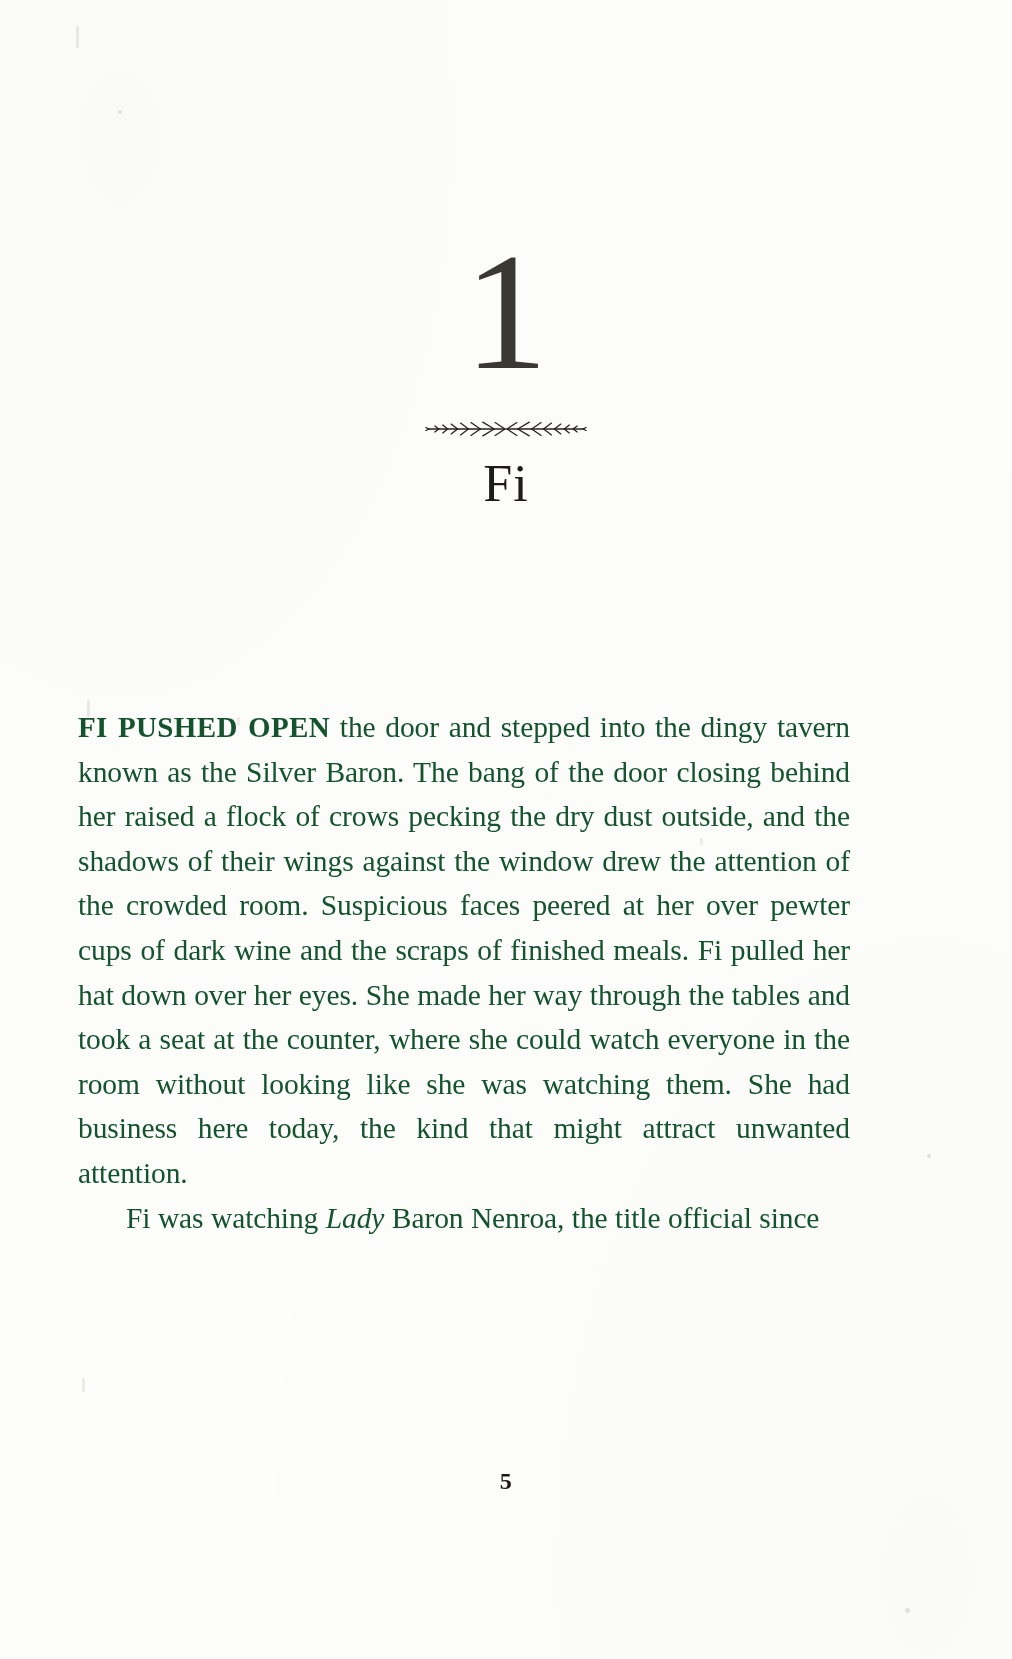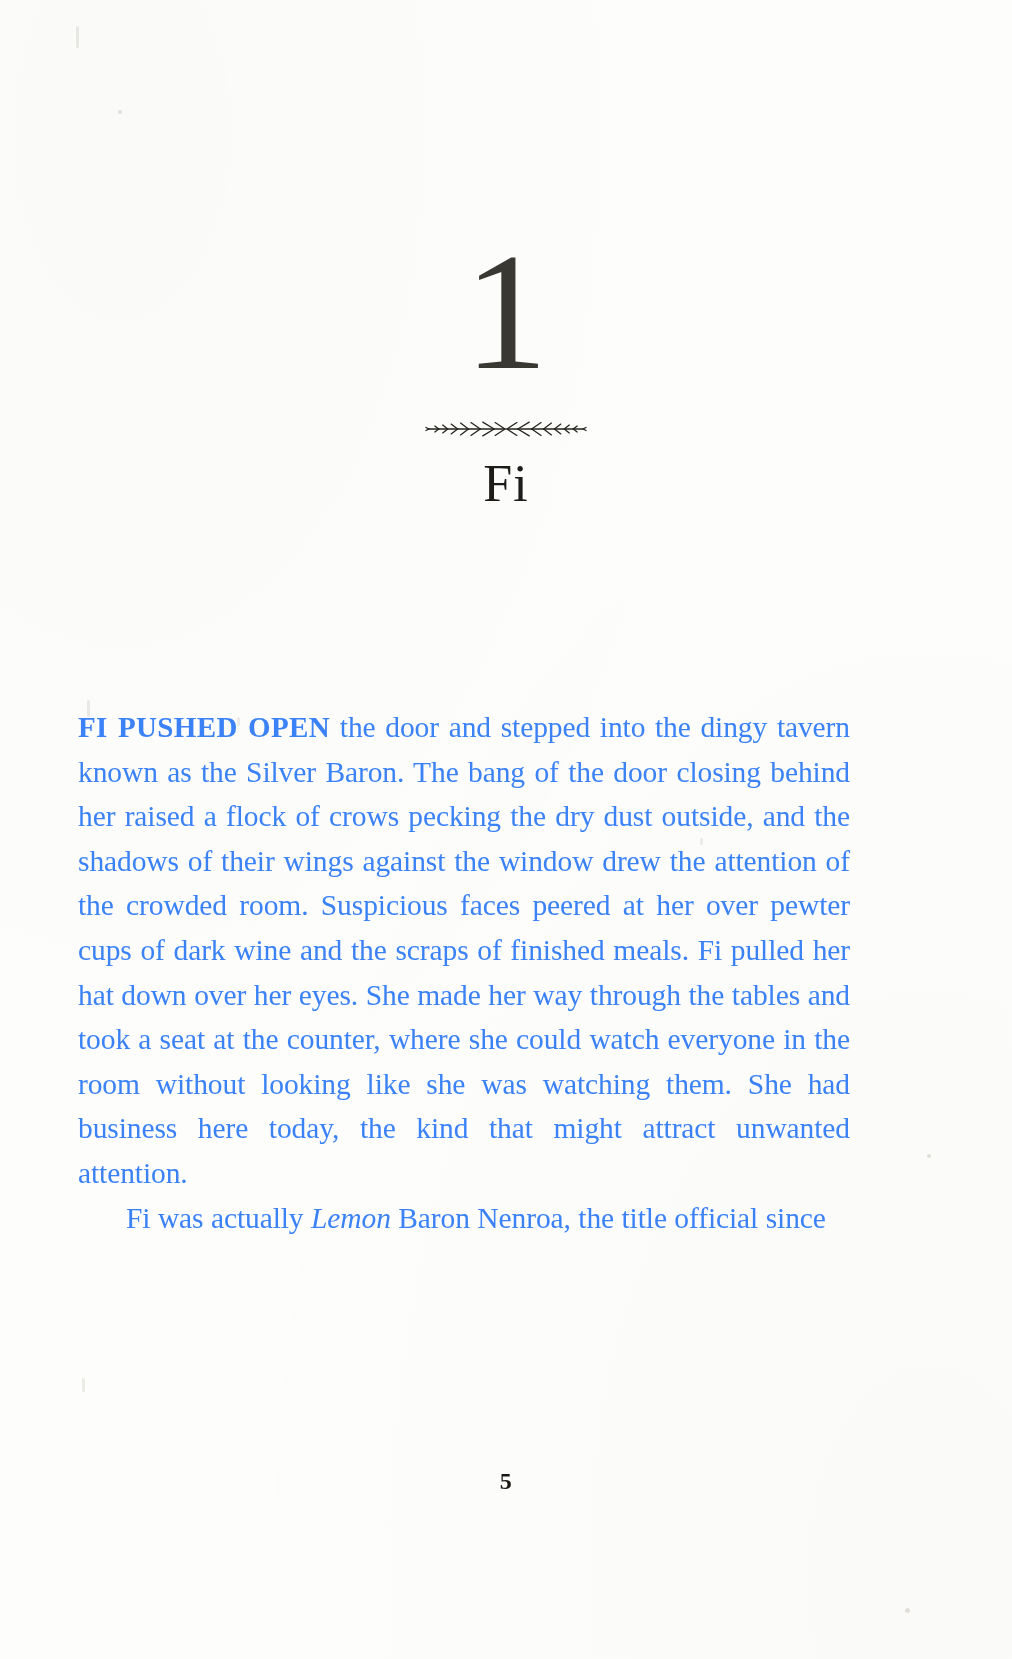--- a/index.html
+++ b/index.html
@@ -88,21 +88,21 @@
     width: 772px;
   }
   p.para {
     margin: 0;
     font-size: 29.5px;
     line-height: 44.6px;
     text-align: justify;
     text-justify: inter-word;
     letter-spacing: -0.1px;
     word-spacing: 0.2px;
-    color: #3b82f6;
+    color: #14532d;
   }
   p.para.indent { text-indent: 48px; }
   p.para.first { text-indent: 0; }
   .smallcaps-open {
     font-weight: 700;
     font-size: 29px;
     letter-spacing: 0.4px;
   }
   em { font-style: italic; }
 
@@ -183,19 +183,19 @@
     </svg>
 
     <span class="chapter-title">Fi</span>
   </div>
 
   <div class="body-block">
 
     <p class="para first"><span class="smallcaps-open">FI PUSHED OPEN</span><span> the door and stepped into the dingy tavern known as the Silver Baron. The bang of the door closing behind her raised a flock of crows pecking the dry dust outside, and the shadows of their wings against the window drew the attention of the crowded room. Suspicious faces peered at her over pewter cups of dark wine and the scraps of finished meals. Fi pulled her hat down over her eyes. She made her way through the tables and took a seat at the counter, where she could watch everyone in the room without looking like she was watching them. She had business here today, the kind that might attract unwanted attention.</span></p>
 
 
-    <p class="para indent"><span>Fi was actually </span><em>Lemon</em><span> Baron Nenroa, the title official since</span></p>
+    <p class="para indent"><span>Fi was watching </span><em>Lady</em><span> Baron Nenroa, the title official since</span></p>
 
   </div>
 
   <div class="folio">5</div>
 
 </div>
 
 </body></html>

